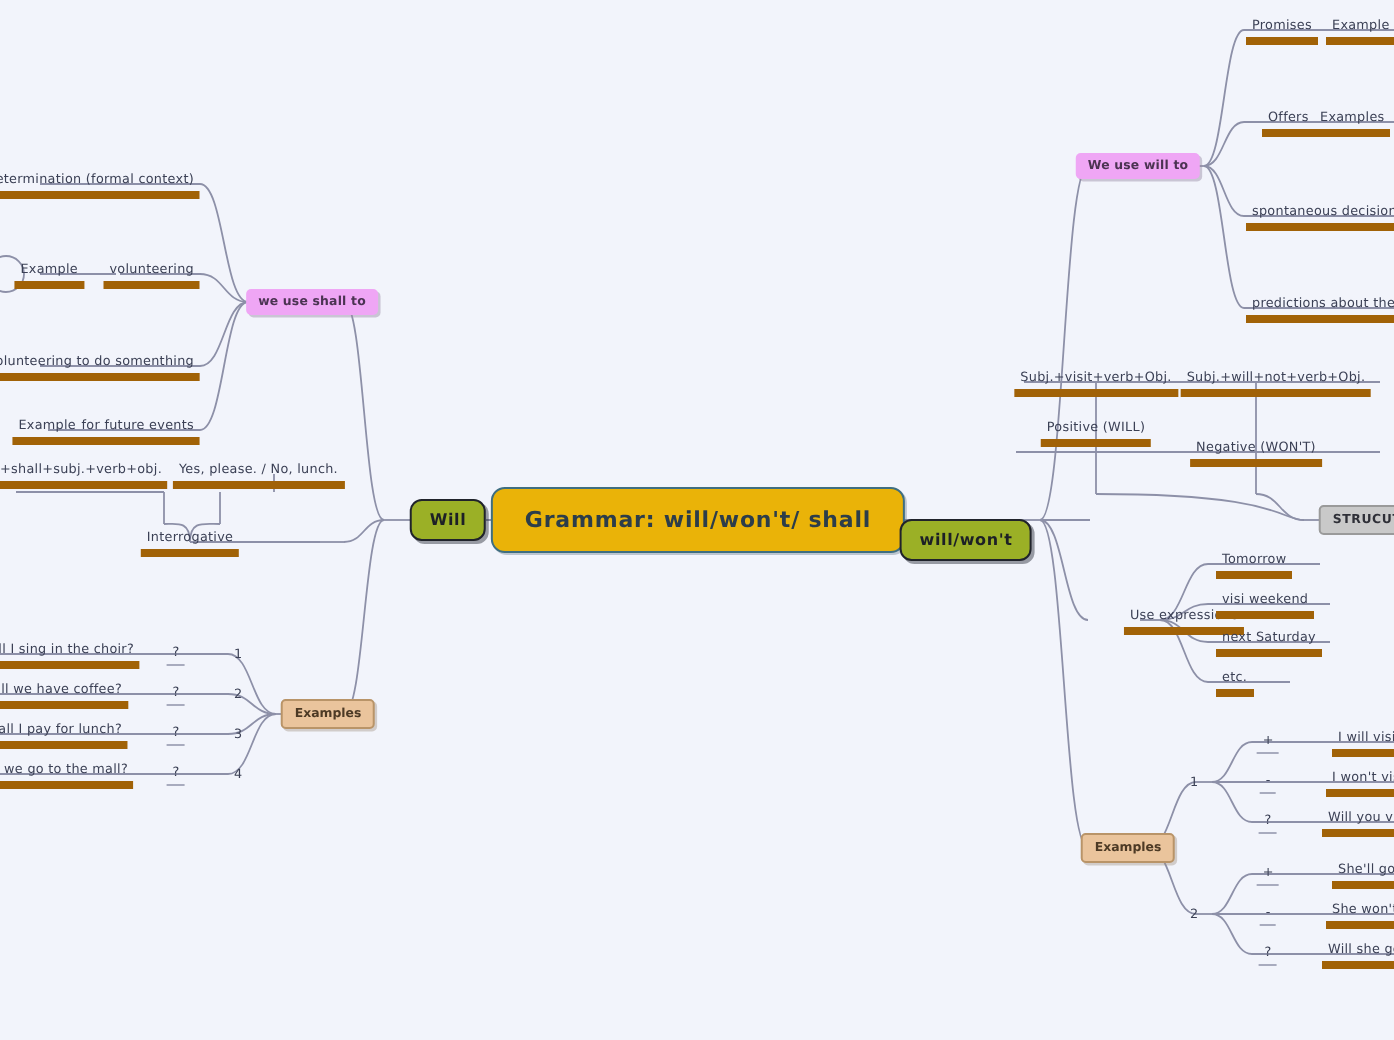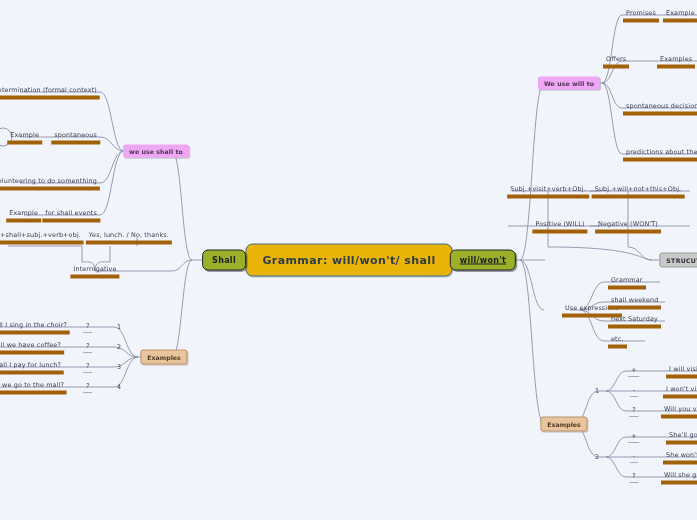--- a/index.html
+++ b/index.html
@@ -175,82 +175,82 @@
     <line x1="626" y1="371" x2="697" y2="371"></line>
     <line x1="626" y1="391" x2="697" y2="391"></line>
     <line x1="626" y1="411" x2="697" y2="411"></line>
     <line x1="626" y1="437" x2="697" y2="437"></line>
     <line x1="626" y1="457" x2="697" y2="457"></line>
     <line x1="626" y1="477" x2="697" y2="477"></line>
   </svg>
 
   <div class="node root" style="left:349px;top:260px;">Grammar: will/won't/ shall</div>
 
-  <div class="node olive" style="left:224px;top:260px;">Shall</div>
+  <div class="node olive" style="left:224px;top:260px;">Will</div>
 
   <div class="node pink" style="left:156px;top:151px;">we use shall to</div>
 
   <div class="node plain anchor-right" style="left:100px;top:92px;">Determination (formal context)</div>
 
-  <div class="node plain anchor-right" style="left:100px;top:137px;">spontaneous</div>
+  <div class="node plain anchor-right" style="left:100px;top:137px;">volunteering</div>
   <div class="node plain anchor-right" style="left:42px;top:137px;">Example</div>
 
   <div class="node plain anchor-right" style="left:100px;top:183px;">volunteering to do somenthing</div>
 
-  <div class="node plain anchor-right" style="left:100px;top:215px;">for shall events</div>
+  <div class="node plain anchor-right" style="left:100px;top:215px;">for future events</div>
   <div class="node plain anchor-right" style="left:41px;top:215px;">Example</div>
 
   <div class="node plain" style="left:95px;top:271px;">Interrogative</div>
   <div class="node plain anchor-right" style="left:84px;top:237px;">WH+shall+subj.+verb+obj.</div>
-  <div class="node plain anchor-right" style="left:172px;top:237px;">Yes, lunch. / No, thanks.</div>
+  <div class="node plain anchor-right" style="left:172px;top:237px;">Yes, please. / No, lunch.</div>
 
   <div class="node orange" style="left:164px;top:357px;">Examples</div>
 
   <div class="node plain anchor-right" style="left:70px;top:327px;">Shall I sing in the choir?</div>
   <div class="node sym" style="left:88px;top:327px;">?</div>
   <div class="node num" style="left:119px;top:327px;">1</div>
 
   <div class="node plain anchor-right" style="left:64px;top:347px;">Shall we have coffee?</div>
   <div class="node sym" style="left:88px;top:347px;">?</div>
   <div class="node num" style="left:119px;top:347px;">2</div>
 
   <div class="node plain anchor-right" style="left:64px;top:367px;">Shall I pay for lunch?</div>
   <div class="node sym" style="left:88px;top:367px;">?</div>
   <div class="node num" style="left:119px;top:367px;">3</div>
 
   <div class="node plain anchor-right" style="left:67px;top:387px;">Shall we go to the mall?</div>
   <div class="node sym" style="left:88px;top:387px;">?</div>
   <div class="node num" style="left:119px;top:387px;">4</div>
 
-  <div class="node olive" style="left:483px;top:260px;text-decoration:underline;">will/won't</div>
+  <div class="node olive" style="left:483px;top:270px;">will/won't</div>
 
   <div class="node pink" style="left:569px;top:83px;">We use will to</div>
 
   <div class="node plain anchor-left" style="left:623px;top:15px;">Promises</div>
   <div class="node plain anchor-left" style="left:663px;top:15px;">Example</div>
 
-  <div class="node plain anchor-left" style="left:603px;top:61px;">Offers</div>
+  <div class="node plain anchor-left" style="left:631px;top:61px;">Offers</div>
   <div class="node plain anchor-left" style="left:657px;top:61px;">Examples</div>
 
   <div class="node plain anchor-left" style="left:623px;top:108px;">spontaneous decisions</div>
 
   <div class="node plain anchor-left" style="left:623px;top:154px;">predictions about the future</div>
 
   <div class="node grey" style="left:691px;top:260px;">STRUCUTURE</div>
 
-  <div class="node plain" style="left:548px;top:226px;margin-left:12px;">Positive (WILL)</div>
+  <div class="node plain" style="left:548px;top:216px;">Positive (WILL)</div>
   <div class="node plain" style="left:548px;top:191px;">Subj.+visit+verb+Obj.</div>
 
   <div class="node plain" style="left:628px;top:226px;">Negative (WON'T)</div>
-  <div class="node plain" style="left:638px;top:191px;">Subj.+will+not+this+Obj.</div>
+  <div class="node plain" style="left:638px;top:191px;">Subj.+will+not+verb+Obj.</div>
 
   <div class="node plain" style="left:544px;top:310px;margin-left:48px;">Use expressions</div>
 
-  <div class="node plain anchor-left" style="left:608px;top:282px;">Grammar</div>
-  <div class="node plain anchor-left" style="left:608px;top:302px;">shall weekend</div>
+  <div class="node plain anchor-left" style="left:608px;top:282px;">Tomorrow</div>
+  <div class="node plain anchor-left" style="left:608px;top:302px;">visi weekend</div>
   <div class="node plain anchor-left" style="left:608px;top:321px;">next Saturday</div>
   <div class="node plain anchor-left" style="left:608px;top:341px;">etc.</div>
 
   <div class="node orange" style="left:564px;top:424px;">Examples</div>
 
   <div class="node num" style="left:597px;top:391px;">1</div>
   <div class="node sym" style="left:634px;top:371px;">+</div>
   <div class="node plain anchor-left" style="left:666px;top:371px;">I will visit y</div>
   <div class="node sym" style="left:634px;top:391px;">-</div>
   <div class="node plain anchor-left" style="left:663px;top:391px;">I won't visit</div>

